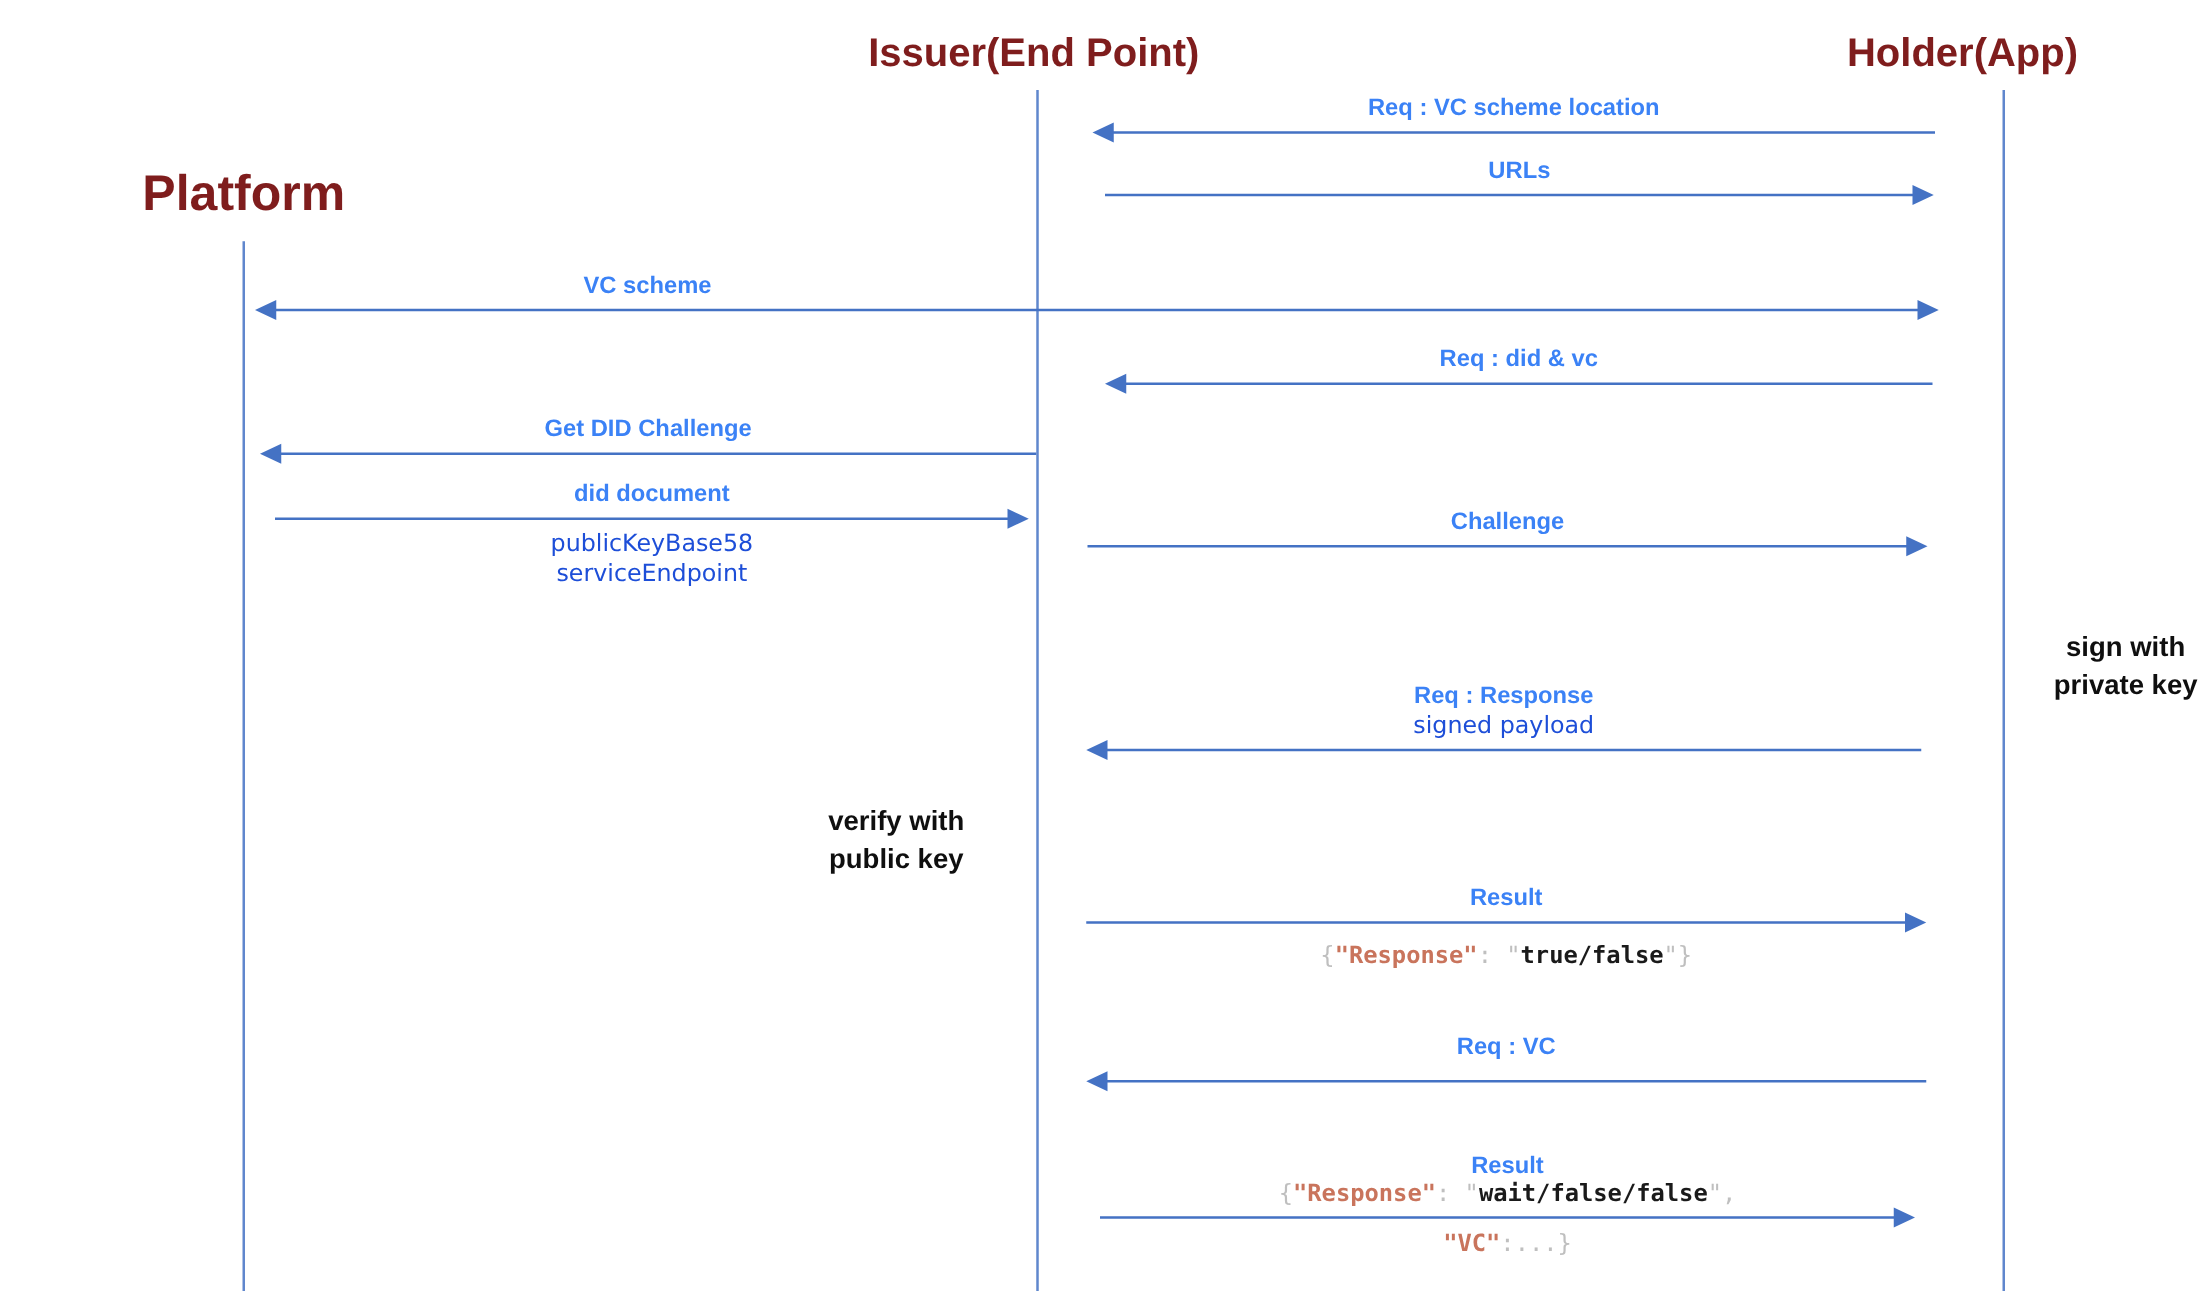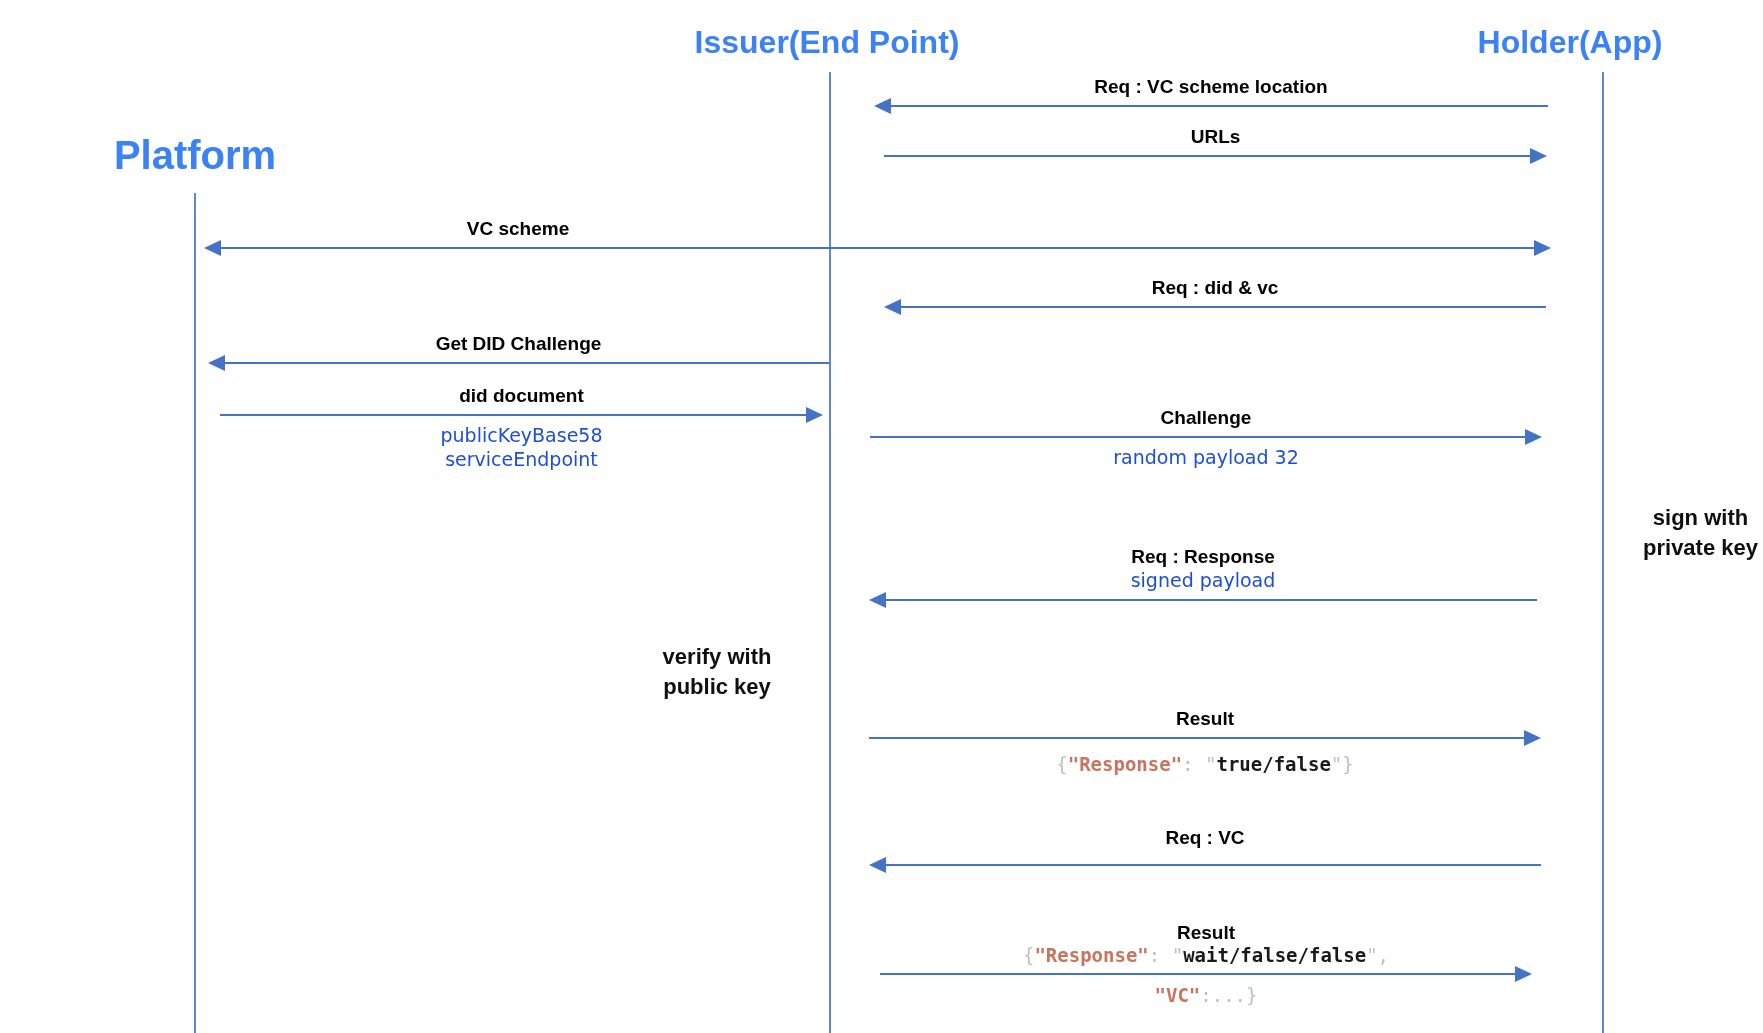--- a/index.html
+++ b/index.html
@@ -10,31 +10,31 @@
   }
   html,body{margin:0;padding:0;background:#fff;}
   .canvas{
     position:relative;width:1763px;height:1033px;background:#fff;overflow:hidden;
     font-family:"Liberation Sans","DejaVu Sans",sans-serif;color:#111;
   }
   .title{
     position:absolute;left:20px;top:8px;margin:0;
     font-size:68px;font-weight:800;letter-spacing:-2px;color:#0a0a0a;
   }
-  .actor{position:absolute;transform:translateX(-50%);font-weight:700;font-size:32px;white-space:nowrap;color:#3b82f6;}
+  .actor{position:absolute;transform:translateX(-50%);font-weight:700;font-size:32px;white-space:nowrap;color:#7f1d1d;}
   .actor-platform{left:195px;top:133px;font-size:40px;}
   .actor-issuer{left:827px;top:24px;}
   .actor-holder{left:1570px;top:24px;}
   .lifeline{position:absolute;width:2px;background:var(--arrow-blue);opacity:.85;}
   .ll-platform{left:194px;top:193px;height:840px;}
   .ll-issuer{left:829px;top:72px;height:961px;}
   .ll-holder{left:1602px;top:72px;height:961px;}
 
   .msg{position:absolute;}
-  .lbl{font-weight:700;font-size:19px;line-height:22px;text-align:center;white-space:nowrap;color:#000000;}
+  .lbl{font-weight:700;font-size:19px;line-height:22px;text-align:center;white-space:nowrap;color:#3b82f6;}
   .sub{font-weight:400;font-size:19px;line-height:24px;text-align:center;white-space:nowrap;color:#1d4ed8;font-family:"DejaVu Sans",sans-serif;}
   .code{font-family:"DejaVu Sans Mono","Liberation Mono",monospace;font-size:19px;line-height:22px;text-align:center;white-space:nowrap;}
   .code .g{color:var(--code-punct-gray);}
   .code .k{color:var(--code-key-salmon);font-weight:700;}
   .code .v{color:var(--code-value-black);font-weight:700;}
 
   .arrow{position:relative;height:16px;}
   .arrow .line{position:absolute;top:7px;height:2px;left:0;right:0;background:var(--arrow-blue);}
   .arrow.a-left .line{left:14px;}
   .arrow.a-right .line{right:14px;}
@@ -128,21 +128,20 @@
     <div class="sub">publicKeyBase58</div>
     <div class="sub">serviceEndpoint</div>
   </div>
 
   <div class="msg" id="m7">
     <div class="lbl">Challenge</div>
     <div class="arrow a-right">
       <span class="line"></span>
       <span class="head head-r"></span>
     </div>
-    <div class="sub">random payload 32</div>
   </div>
 
   <div class="msg" id="m8">
     <div class="lbl">Req : Response</div>
     <div class="sub">signed payload</div>
     <div class="arrow a-left">
       <span class="head head-l"></span>
       <span class="line"></span>
     </div>
   </div>

